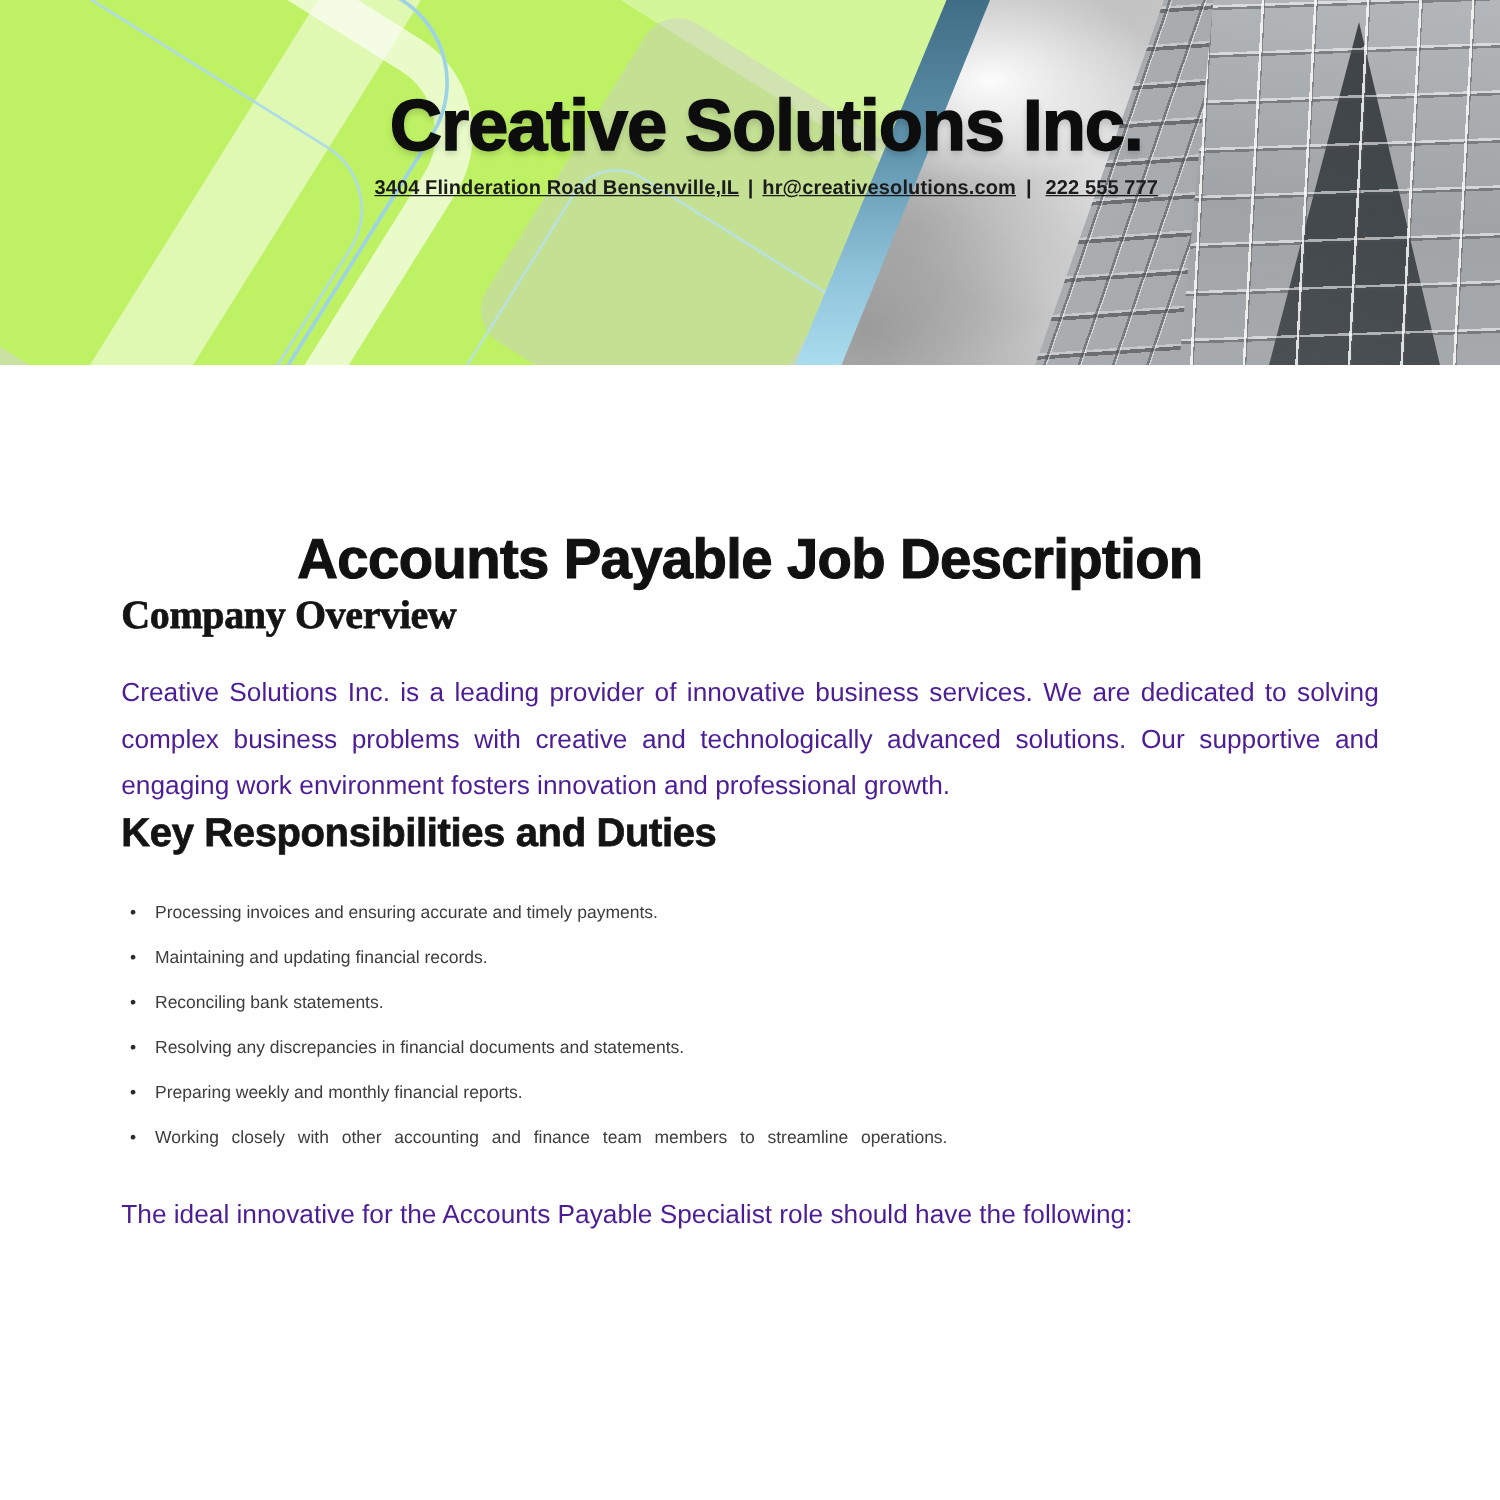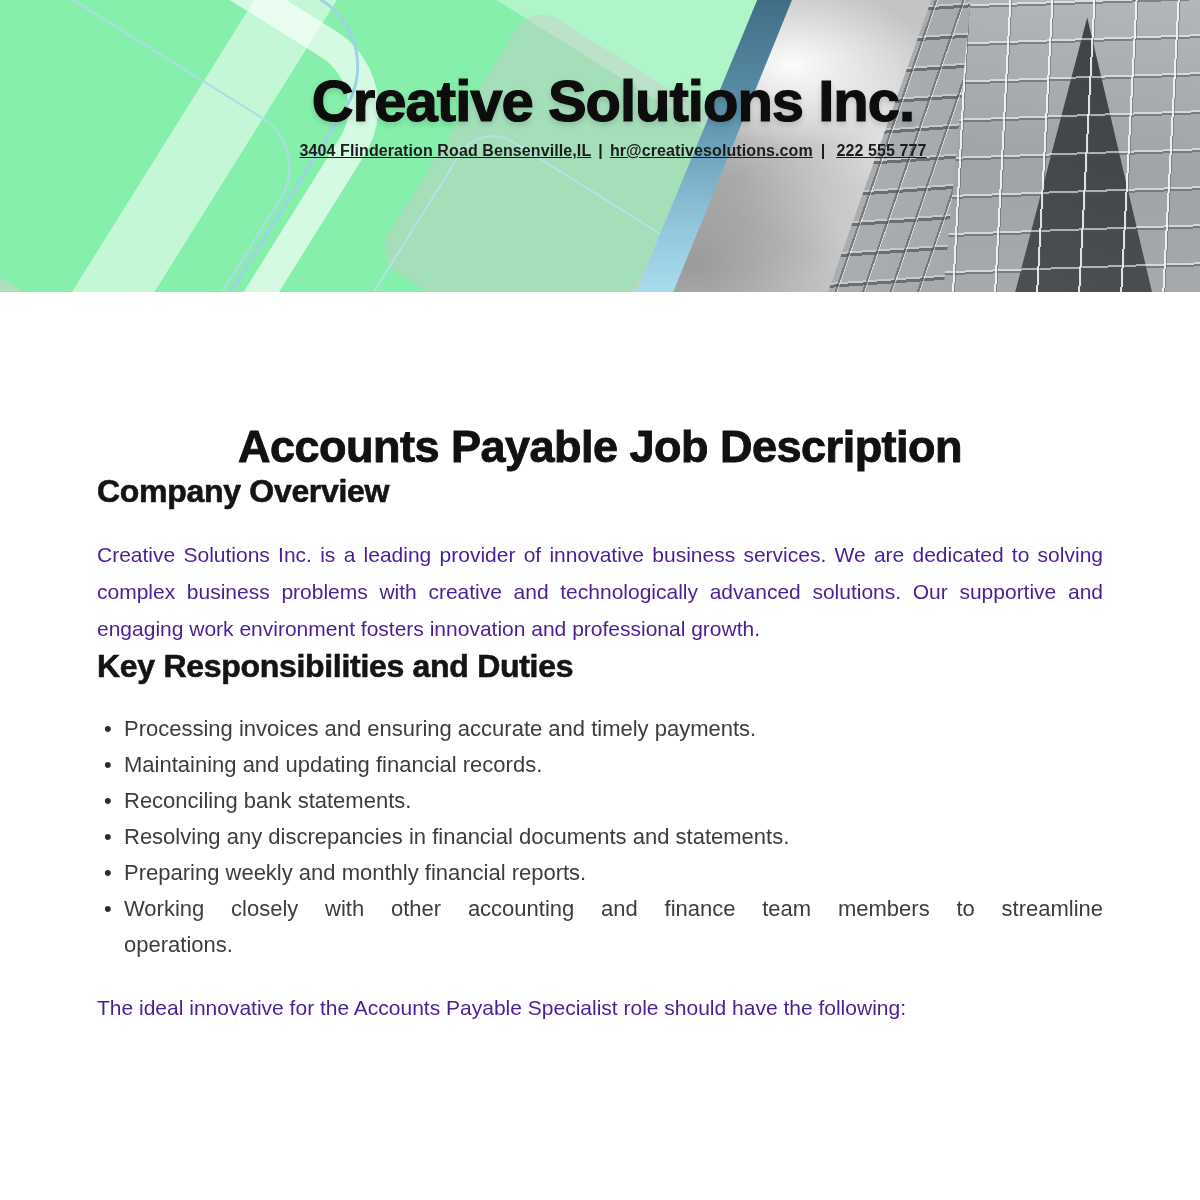--- a/index.html
+++ b/index.html
@@ -2,21 +2,21 @@
 <html lang="en"><head>
 <meta charset="utf-8">
 <style>
   html,body{margin:0;padding:0;background:#ffffff;}
   .page{
     position:relative;width:1200px;height:1200px;overflow:hidden;background:#ffffff;
     font-family:"Liberation Sans",sans-serif;color:#141414;
   }
 
   
-  .header{position:absolute;left:0;top:0;width:1200px;height:292px;background:#86efac;overflow:hidden;}
+  .header{position:absolute;left:0;top:0;width:1200px;height:292px;background:#bef264;overflow:hidden;}
   .shape{position:absolute;}
   .band-gray{width:820px;height:820px;border:70px solid rgba(209,209,209,.55);border-radius:140px;left:-150px;top:-480px;transform:rotate(32deg);}
   .bar-white-2{width:1100px;height:150px;background:rgba(255,255,255,.35);left:160px;top:-30px;transform:rotate(32deg);}
   .band-white{width:640px;height:640px;border:30px solid rgba(255,255,255,.65);border-radius:90px;left:-420px;top:-160px;transform:rotate(32deg);}
   .bar-white-1{width:900px;height:70px;background:rgba(255,255,255,.5);left:-220px;top:70px;transform:rotate(-58deg);}
   .square-gray-center{width:300px;height:300px;background:rgba(203,203,203,.45);border-radius:30px;left:430px;top:60px;transform:rotate(32deg);}
   .ring-teal-a{width:700px;height:700px;border:3px solid #9ed3e7;border-radius:80px;left:-450px;top:-200px;transform:rotate(32deg);}
   .ring-teal-b{width:520px;height:520px;border:2px solid #aedbea;border-radius:60px;left:-310px;top:-30px;transform:rotate(32deg);}
   .ring-teal-c{width:260px;height:260px;border:2px solid #b9e0ee;border-radius:40px;left:390px;top:170px;transform:rotate(32deg);opacity:.85;}
 
@@ -63,29 +63,29 @@
   
   .content{position:absolute;left:0;top:292px;width:1200px;padding:0 97px;box-sizing:border-box;}
   .doc-title{
     margin:130px 0 0;text-align:center;font-size:45px;line-height:50px;font-weight:700;
     letter-spacing:-.5px;color:#111;-webkit-text-stroke:.9px #111;
   }
   h3.sec-heading{
     font-size:32px;line-height:38px;font-weight:700;color:#141414;letter-spacing:-.3px;
     -webkit-text-stroke:.6px #141414;margin:0;
   }
-  .mt-first{margin-top:52px;}
+  .mt-first{margin-top:52px;font-family:Liberation Serif, serif;}
   .mt-mid{margin-top:24px;}
   .mt-last{margin-top:24px;}
   p.body-text{
     margin:26px 0 0;font-size:21px;line-height:37px;color:#4c1d95;text-align:justify;
   }
   ul.bullet-list{list-style:none;margin:26px 0 0;padding:0;}
   ul.bullet-list li{
-    position:relative;padding-left:27px;font-size:22px;line-height:36px;color:#3d3d3d;text-align:justify;
+    position:relative;padding-left:27px;font-size:14px;line-height:36px;color:#3d3d3d;text-align:justify;
   }
   ul.bullet-list li::before{content:"\2022";position:absolute;left:7px;top:0;color:#2b2b2b;}
   li.long{word-spacing:.45em;}
 </style>
 </head>
 <body>
 
 <div class="page">
 
   <div class="header">

